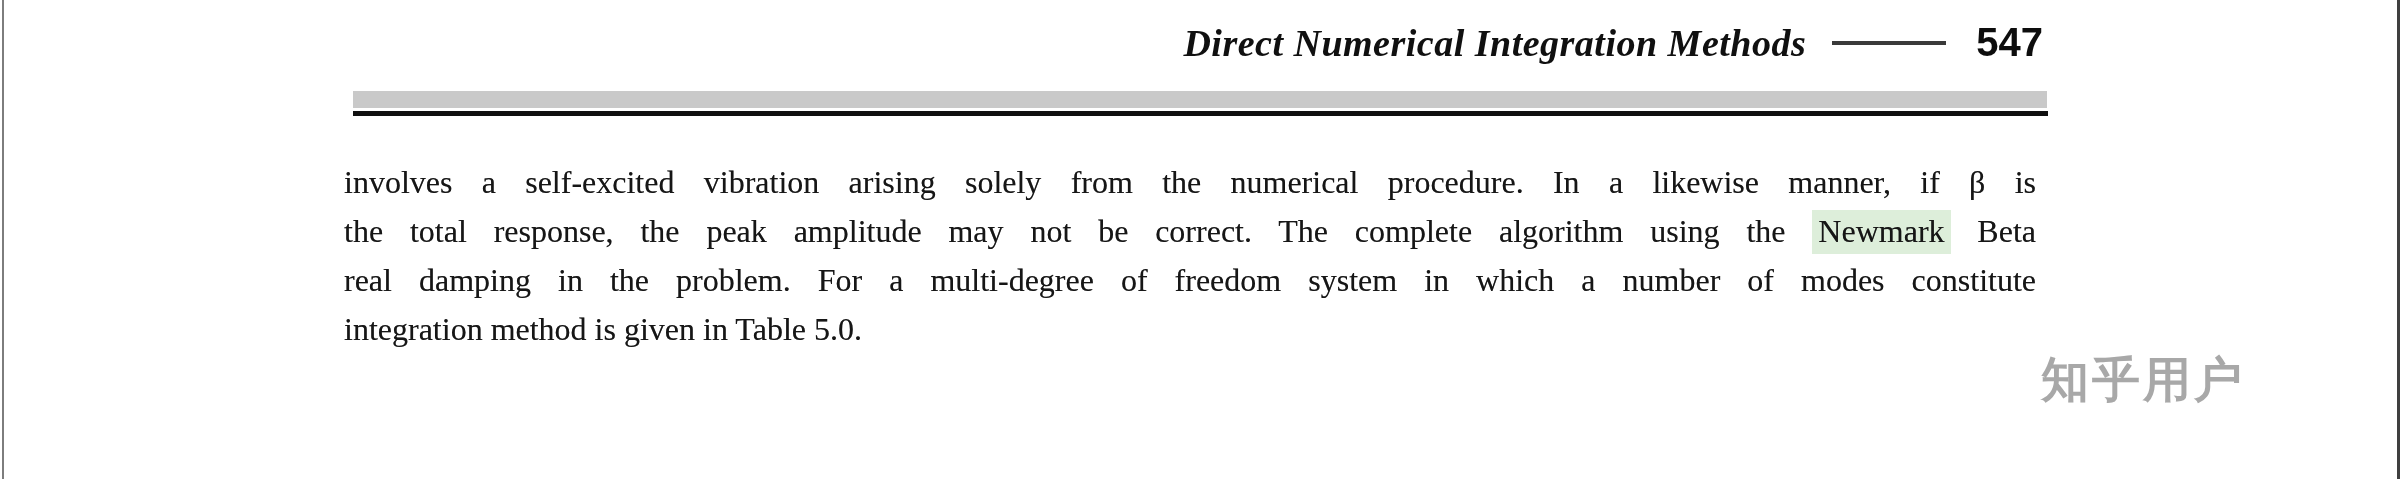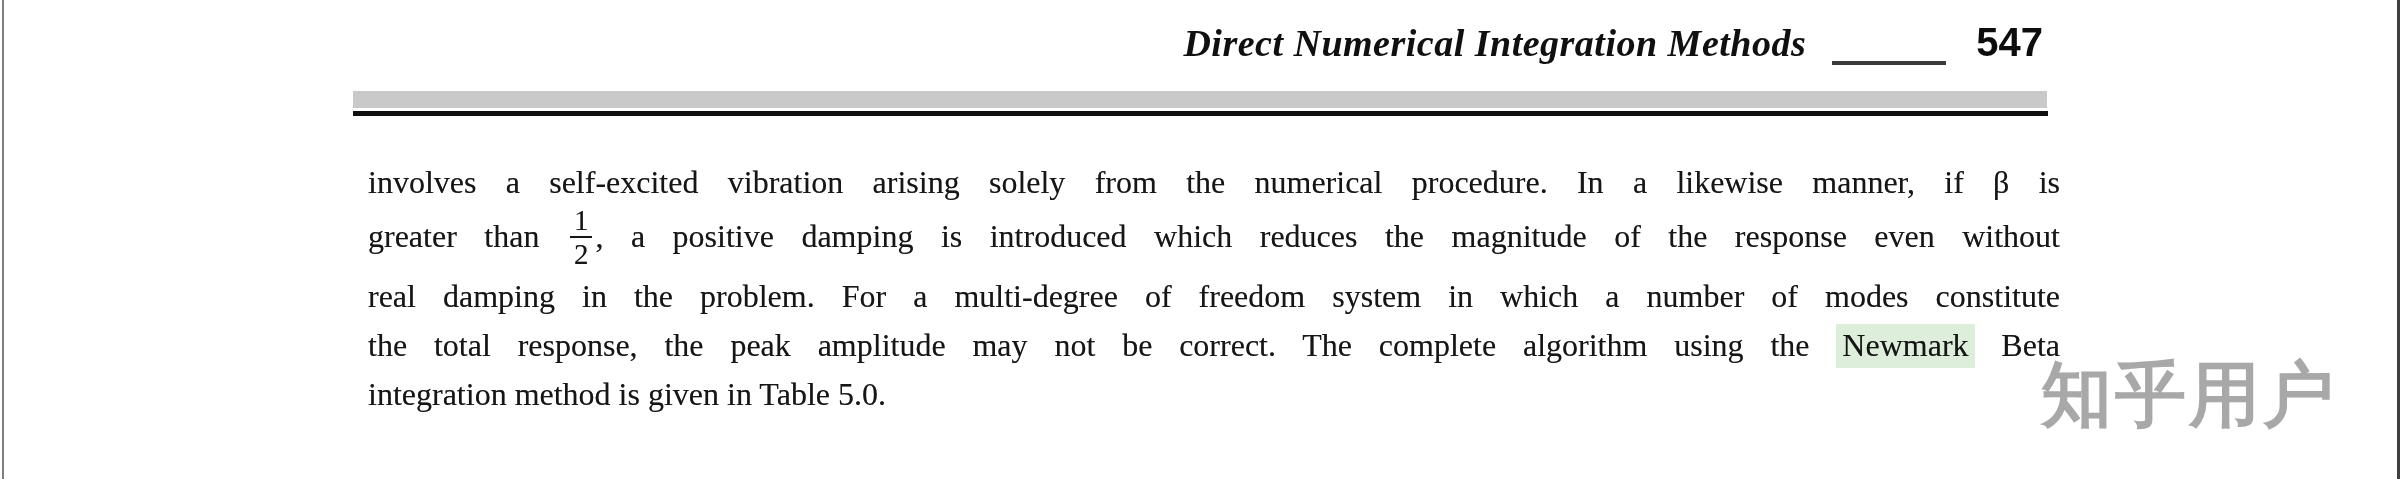--- a/index.html
+++ b/index.html
@@ -15,21 +15,21 @@
   .edge{position:absolute;top:0;bottom:0;}
   .edge-left{left:2px;width:2px;background:#7d7d7d;}
   .edge-right{left:2397px;width:3px;background:#3f3f3f;}
 
   
   .header{
     position:absolute;
     top:20px;
     right:360px;
     display:flex;
-    align-items:flex-end;
+    align-items:center;
     white-space:nowrap;
   }
   .title{
     font-family:"Liberation Serif", serif;
     font-style:italic;
     font-weight:bold;
     font-size:38px;
     letter-spacing:0.5px;
     color:#101010;
   }
@@ -56,21 +56,21 @@
   .rule{
     position:absolute;
     left:353px;top:111px;
     width:1695px;height:5px;
     background:#101010;
   }
 
   
   .para{
     position:absolute;
-    left:368px;top:158px;
+    left:344px;top:158px;
     width:1692px;
     font-size:32px;
     line-height:49px;
     text-shadow:0 0 0.5px rgba(0,0,0,0.45);
   }
   .line{white-space:normal;}
   .just{text-align:justify;text-align-last:justify;}
   .frac{
     display:inline-flex;
     flex-direction:column;
@@ -88,21 +88,21 @@
     background:var(--highlight-color,#ddeeda);
     padding:3px 6px 5px 6px;
   }
 
   
   .watermark{
     position:absolute;
     left:2041px;top:348px;
     font-family:"DejaVu Sans", sans-serif;
     font-weight:bold;
-    font-size:71px;
+    font-size:48px;
     letter-spacing:3px;
     color:var(--watermark-color,#a8a8a8);
     white-space:nowrap;
   }
 </style>
 </head>
 <body>
 
 <div class="page">
 
@@ -114,27 +114,23 @@
     <span class="dash"></span>
     <span class="pagenum">547</span>
   </div>
 
   <div class="bar"></div>
   <div class="rule"></div>
 
   <div class="para">
     <div class="line just">involves a self-excited vibration arising solely from the numerical procedure. In a likewise manner, if β is</div>
 
-    <div class="line just"><span>greater than </span><span class="frac">
-          <span class="num">1</span>
-          <span class="den">2</span>
-        </span><span>, a positive damping is introduced which reduces the magnitude of the response even without</span></div>
+
+    <div class="line just"><span>the total response, the peak amplitude may not be correct. The complete algorithm using the </span><span class="hl">Newmark</span><span> Beta</span></div>
 
     <div class="line just">real damping in the problem. For a multi-degree of freedom system in which a number of modes constitute</div>
-
-    <div class="line just"><span>the total response, the peak amplitude may not be correct. The complete algorithm using the </span><span class="hl">Newmark</span><span> Beta</span></div>
 
     <div class="line">integration method is given in Table 5.0.</div>
   </div>
 
   <div class="watermark">知乎用户</div>
 
 </div>
 
 </body></html>

